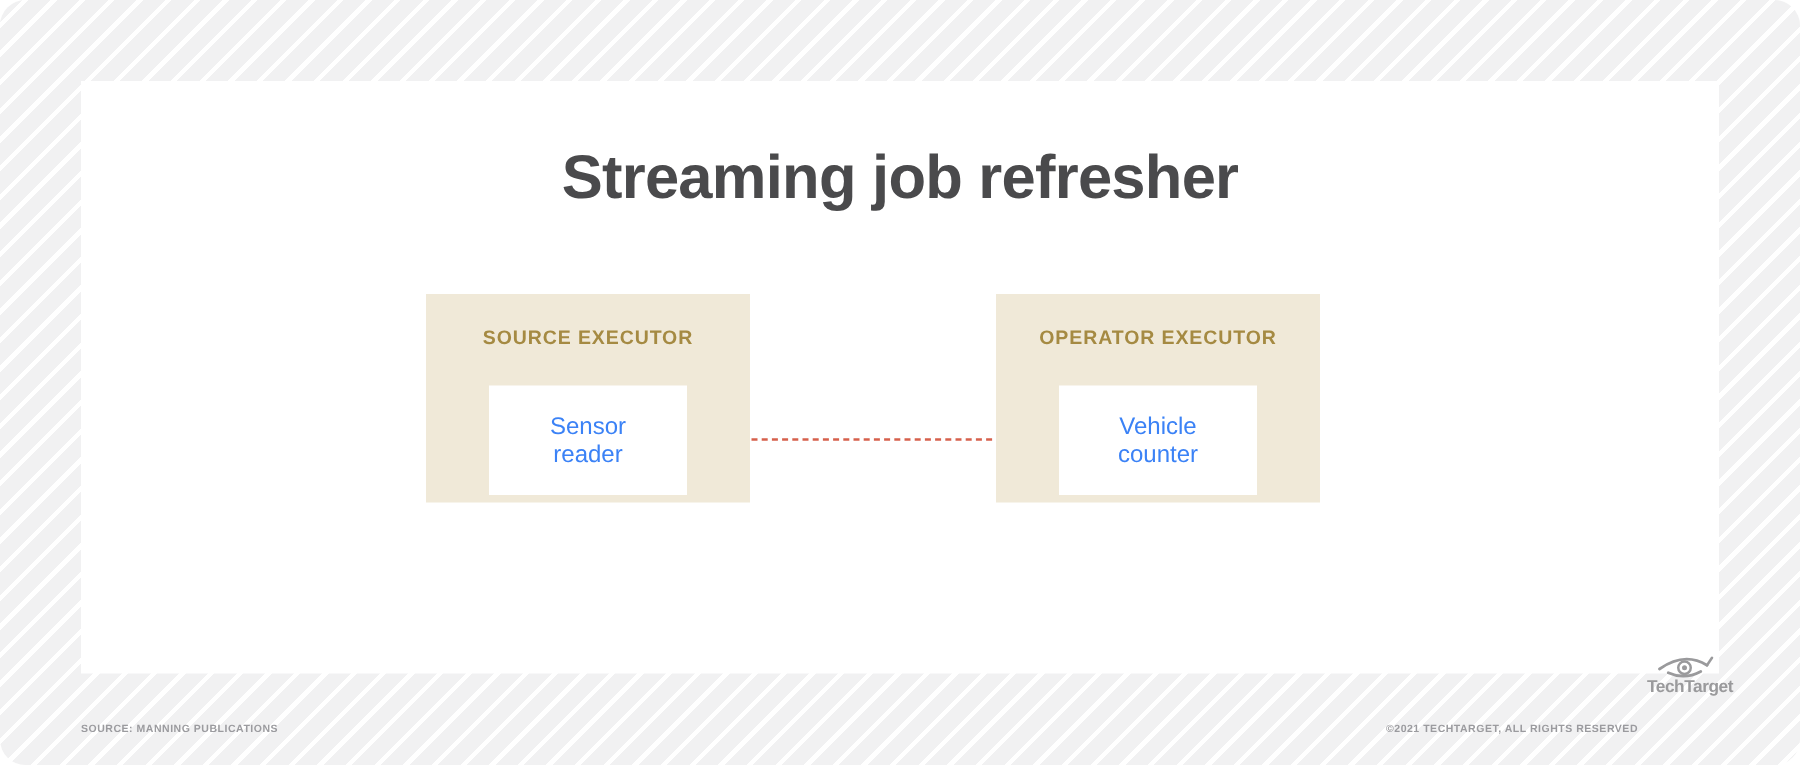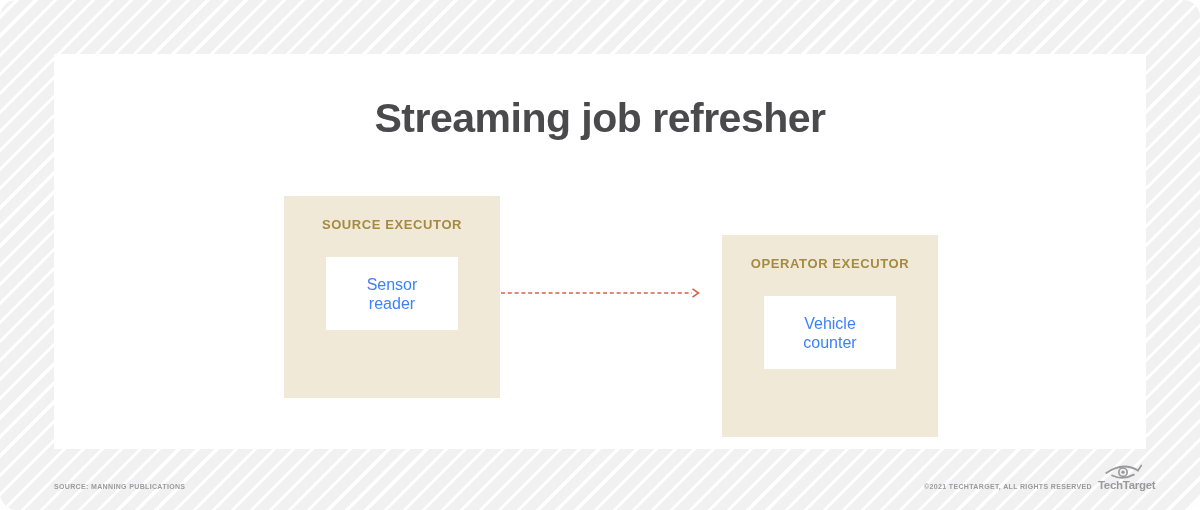--- a/index.html
+++ b/index.html
@@ -41,25 +41,25 @@
     text-align: center;
     font-size: 41px;
     font-weight: bold;
     letter-spacing: -0.5px;
     color: #4a4a4c;
   }
   .executor {
     position: absolute;
     top: 142px;
     width: 216px;
-    height: 202px;
+    height: 139px;
     background: #f0e9d8;
   }
   .executor-left  { left: 230px; }
-  .executor-right { left: 668px; margin-top: 39px; }
+  .executor-right { left: 610px; }
   .exec-label {
     padding-top: 21px;
     text-align: center;
     font-size: 13px;
     font-weight: bold;
     letter-spacing: 0.6px;
     color: #a58a42;
   }
   .node {
     position: absolute;
@@ -98,21 +98,21 @@
     right: 108px;
     top: 483px;
     font-size: 7px;
     font-weight: bold;
     letter-spacing: 0.35px;
     color: #9b9b9f;
   }
   .logo {
     position: absolute;
     right: 52px;
-    top: 461px;
+    top: 434px;
     width: 50px;
     text-align: right;
     color: #9a9a9c;
   }
   .logo-eye {
     display: block;
     margin: 0 auto;
     width: 40px;
     height: 19px;
   }

